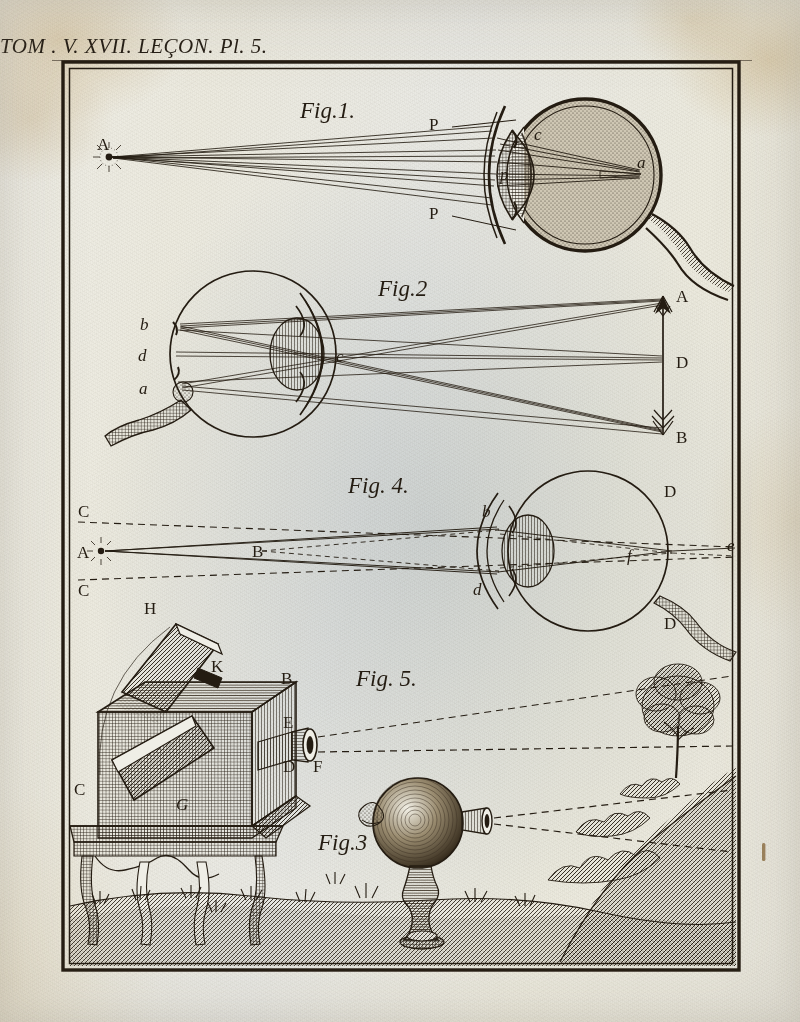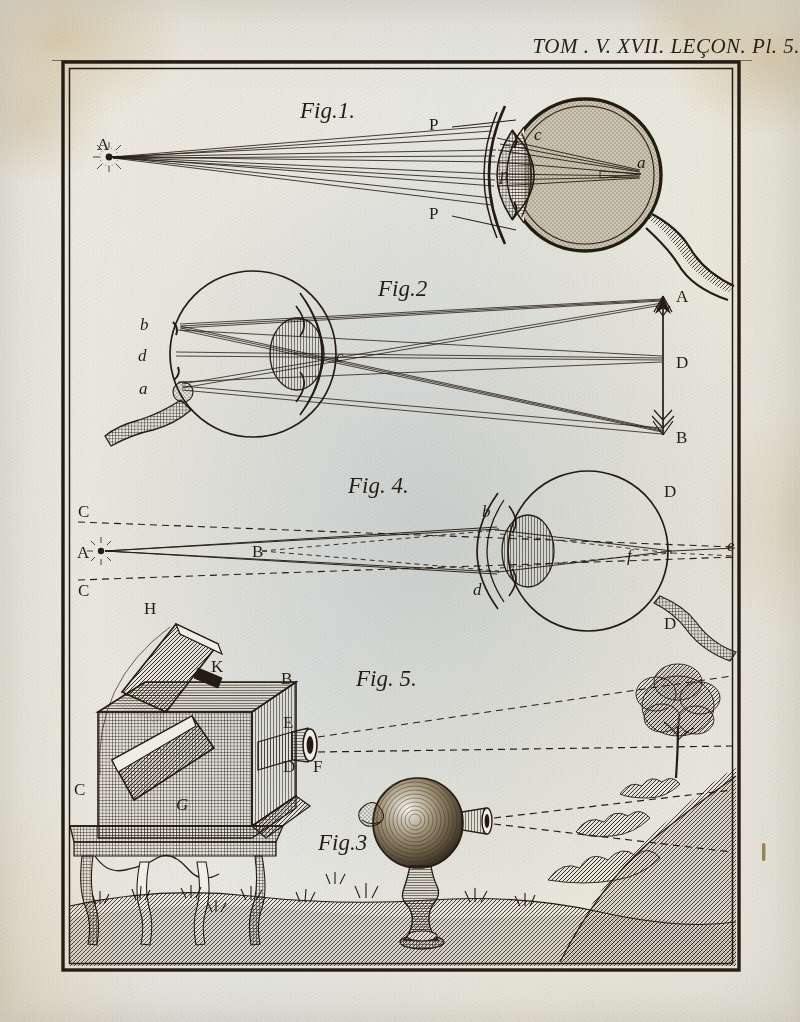--- a/index.html
+++ b/index.html
@@ -33,21 +33,21 @@
     position:absolute;left:52px;top:52px;width:700px;height:925px;
     background:radial-gradient(ellipse 440px 520px at 380px 480px, rgba(196,206,216,.55), rgba(196,206,216,0) 78%);
     mix-blend-mode:multiply;pointer-events:none;
   }
   #vignette{
     position:absolute;inset:0;pointer-events:none;
     box-shadow:inset 0 0 90px rgba(120,110,95,.20), inset 0 0 26px rgba(130,120,100,.12);
   }
   
   #plate-title{
-    position:absolute;left:0;top:34px;width:800px;text-align:right;
+    position:absolute;left:0;top:34px;width:800px;text-align:left;
     font-size:21px;letter-spacing:.5px;color:#241d14;
     font-style:italic;font-family:"Liberation Serif", serif;
     white-space:pre;
   }
   
   #plate-svg{position:absolute;left:0;top:0;width:800px;height:1022px;}
   .ink{stroke:#241c12;fill:none;}
   .lbl{
     font-family:"Liberation Serif", serif;
     fill:#241c12;stroke:none;

